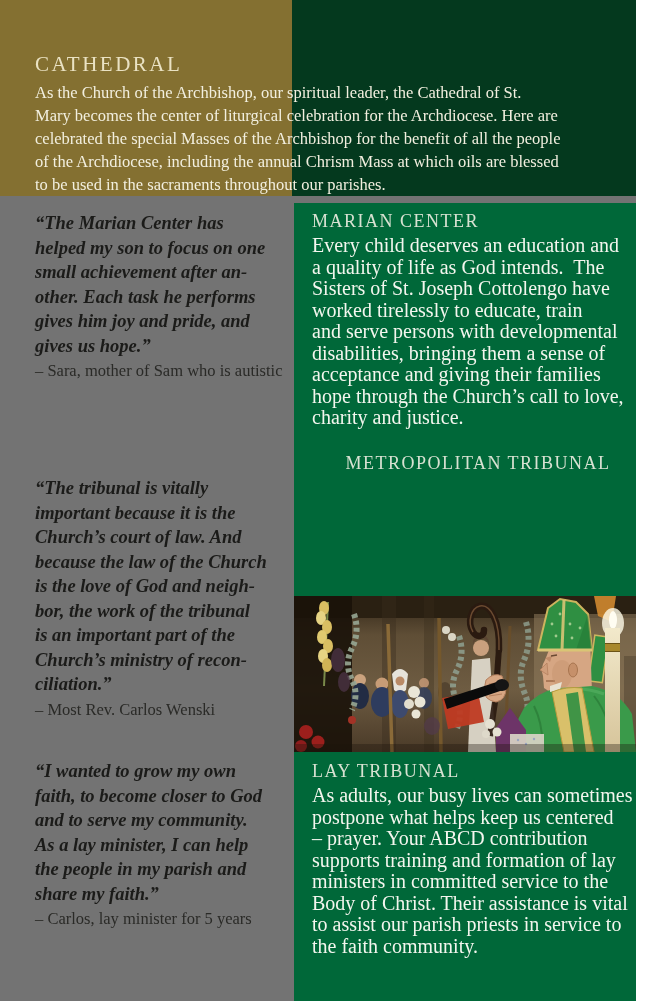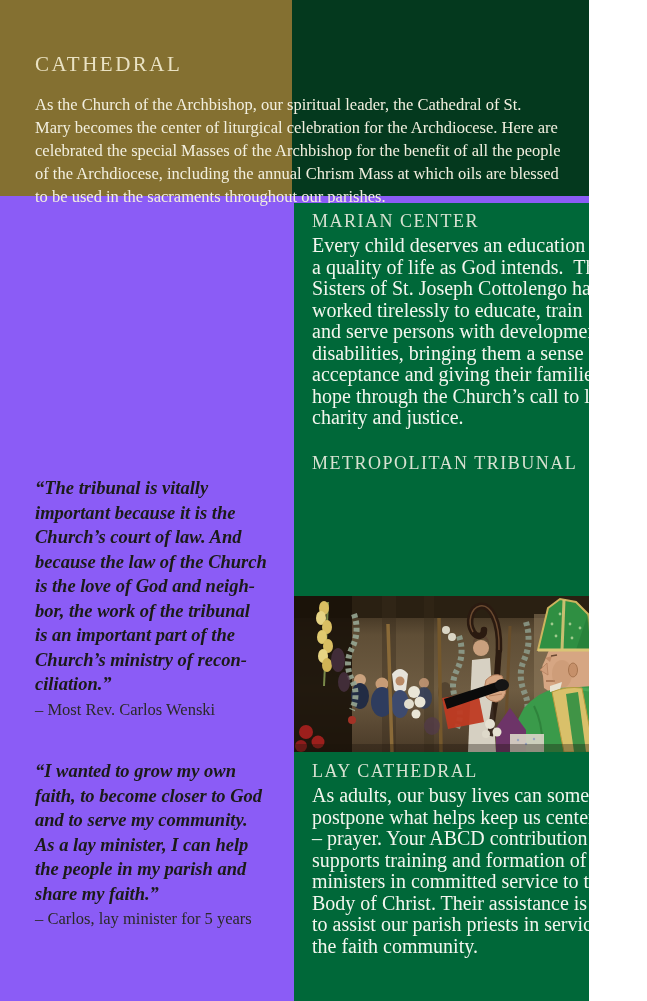--- a/index.html
+++ b/index.html
@@ -1,30 +1,30 @@
 <!DOCTYPE html>
 <html><head>
 <meta charset="utf-8">
 <style>
   html,body{margin:0;padding:0;background:#ffffff;}
   .page{
-    position:relative;width:589px;height:1001px;background:#8b5cf6;overflow:hidden;
+    position:relative;width:636px;height:1001px;background:#737373;overflow:hidden;
     font-family:"Liberation Serif", serif;
   }
   
   .top-banner{position:absolute;left:0;top:0;width:647px;height:196px;background:#04391E;}
   .gold-block{position:absolute;left:0;top:0;width:292px;height:196px;background:#847031;}
   .banner-content{position:absolute;left:35px;top:52px;width:604px;}
   .banner-heading{font-size:21px;line-height:25px;letter-spacing:2.5px;color:#EAE2C3;font-weight:400;margin:0;}
-  .banner-body{font-size:16.5px;line-height:23px;color:#F2EFDF;margin:16px 0 0;white-space:pre;}
+  .banner-body{font-size:16.5px;line-height:23px;color:#F2EFDF;margin:4px 0 0;white-space:pre;}
   
   .green-col{position:absolute;left:294px;top:203px;width:353px;height:798px;background:#006839;}
   .section{position:absolute;left:312px;width:332px;}
   .section-marian{top:210px;}
-  .section-tribunal{top:452px;}
+  .section-tribunal{top:452px;text-align:center;}
   .section-lay{top:760px;}
   .section-heading{font-size:18px;line-height:22px;letter-spacing:1.5px;color:#D8E2D2;font-weight:400;margin:0 0 3px;}
   .section-body{font-size:20px;line-height:21.5px;color:#F3F6EE;margin:0;white-space:pre;}
   
   .quote{position:absolute;left:35px;width:262px;}
   .quote-1{top:211px;}
   .quote-2{top:476px;}
   .quote-3{top:759px;}
   .quote-text{font-size:18.5px;line-height:24.5px;font-weight:700;font-style:italic;color:#1B1B19;margin:0;white-space:pre;}
   .quote-attr{font-size:16.5px;line-height:22px;color:#2A2A27;margin:2px 0 0;white-space:nowrap;}
@@ -44,20 +44,29 @@
       <p class="banner-body">As the Church of the Archbishop, our spiritual leader, the Cathedral of St.
 Mary becomes the center of liturgical celebration for the Archdiocese. Here are
 celebrated the special Masses of the Archbishop for the benefit of all the people
 of the Archdiocese, including the annual Chrism Mass at which oils are blessed
 to be used in the sacraments throughout our parishes.</p>
     </div>
   </div>
 
   <div class="green-col"></div>
 
+  <div class="quote quote-1">
+    <p class="quote-text">“The Marian Center has
+helped my son to focus on one
+small achievement after an-
+other. Each task he performs
+gives him joy and pride, and
+gives us hope.”</p>
+    <p class="quote-attr">– Sara, mother of Sam who is autistic</p>
+  </div>
   <div class="quote quote-2">
     <p class="quote-text">“The tribunal is vitally
 important because it is the
 Church’s court of law. And
 because the law of the Church
 is the love of God and neigh-
 bor, the work of the tribunal
 is an important part of the
 Church’s ministry of recon-
 ciliation.”</p>
@@ -82,21 +91,21 @@
 and serve persons with developmental
 disabilities, bringing them a sense of
 acceptance and giving their families
 hope through the Church’s call to love,
 charity and justice.</p>
   </div>
   <div class="section section-tribunal">
     <h2 class="section-heading">METROPOLITAN TRIBUNAL</h2>
   </div>
   <div class="section section-lay">
-    <h2 class="section-heading">LAY CATHEDRAL</h2>
+    <h2 class="section-heading">LAY TRIBUNAL</h2>
     <p class="section-body">As adults, our busy lives can sometimes
 postpone what helps keep us centered
 – prayer. Your ABCD contribution
 supports training and formation of lay
 ministers in committed service to the
 Body of Christ. Their assistance is vital
 to assist our parish priests in service to
 the faith community.</p>
   </div>
 

